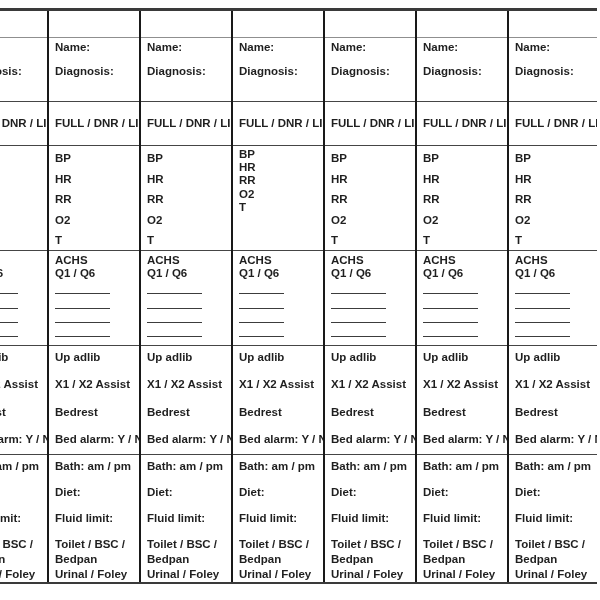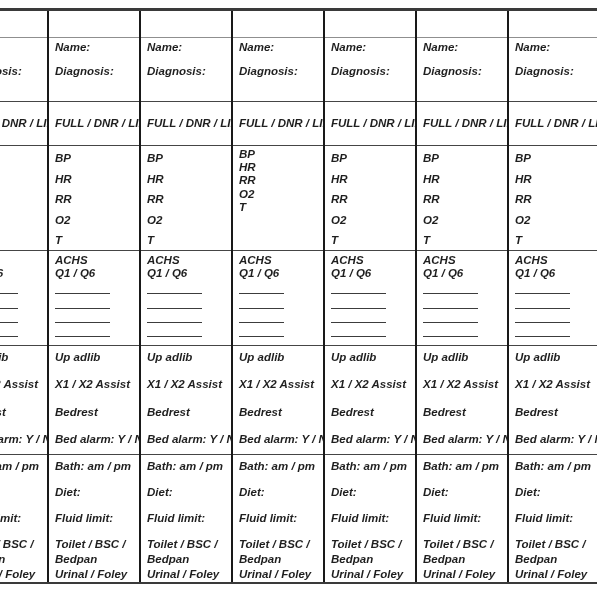--- a/index.html
+++ b/index.html
@@ -7,21 +7,21 @@
        font-family:"Liberation Sans","DejaVu Sans",sans-serif;
        font-weight:600;color:#1f1f1f;font-size:11.5px;}
   .sheet{position:absolute;top:8px;left:0;width:597px;}
   .tbl{border-top:3px solid #3a3a3a;border-bottom:2px solid #3a3a3a;display:flex;background:#fff;}
   .col{width:92px;box-sizing:border-box;border-right:2px solid #191919;flex:none;}
   .col.first{width:49px;overflow:hidden;}
   .col.first .col-inner{width:92px;margin-left:-43px;}
   .col.last{width:88px;border-right:none;}
   .col-inner{width:100%;}
   .r{box-sizing:border-box;border-bottom:1px solid #454545;
-     padding:0 4px 0 6px;overflow:hidden;font-style:italic;}
+     padding:0 4px 0 6px;overflow:hidden;}
   .r-header{height:27px;border-bottom-color:#8f8f8f;}
   .r-patient{height:64px;padding-top:2px;}
   .r-code{height:44px;display:flex;align-items:center;}
   .r-vitals{height:105px;padding-top:2px;}
   .r-meds{height:95px;padding-top:3px;}
   .r-activity{height:109px;padding-top:4px;}
   .r-adls{height:127px;padding-top:4px;border-bottom:none;}
   .ln{line-height:15px;white-space:nowrap;}
   .diag{margin-top:9px;}
   .r-vitals .ln{line-height:20.6px;}

